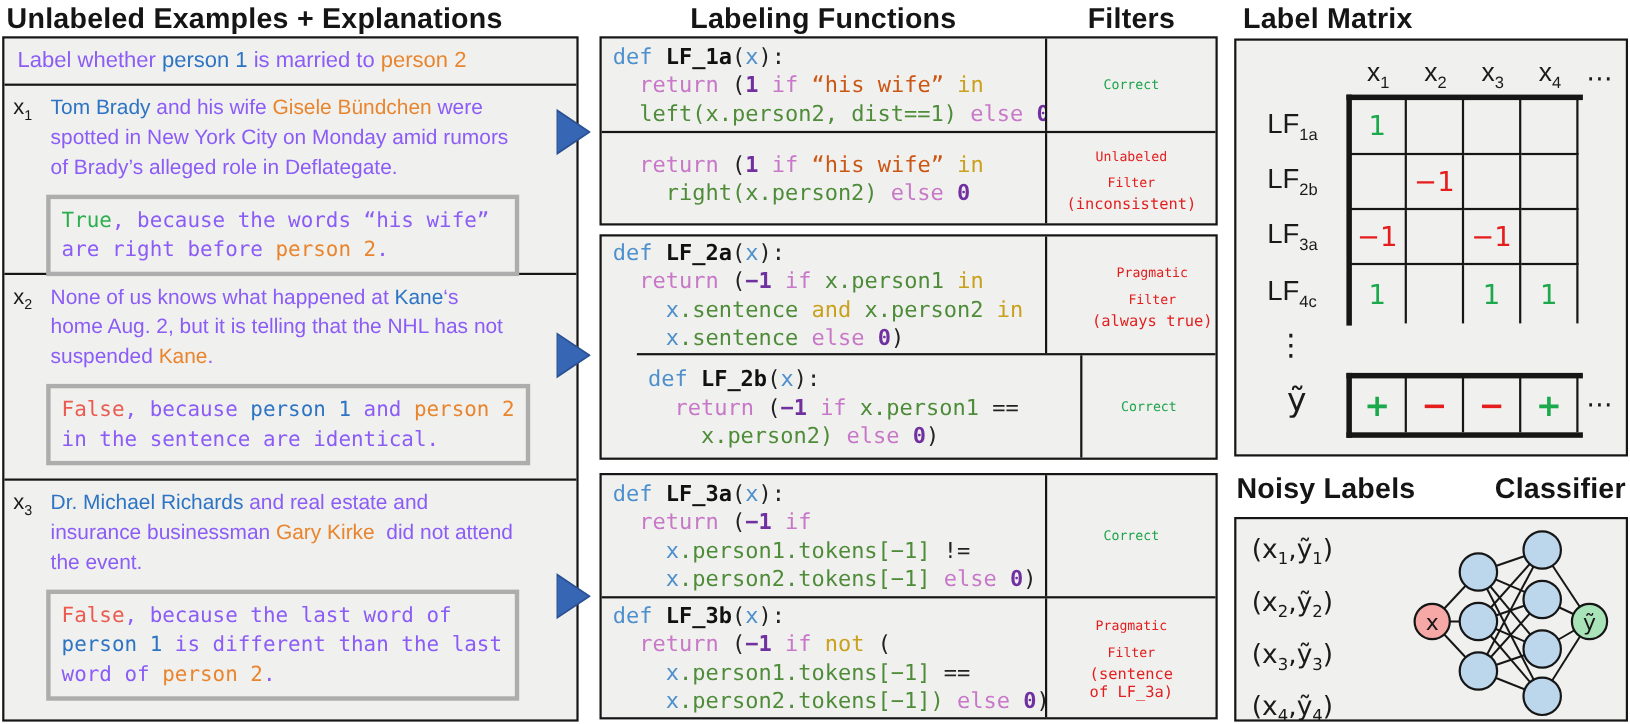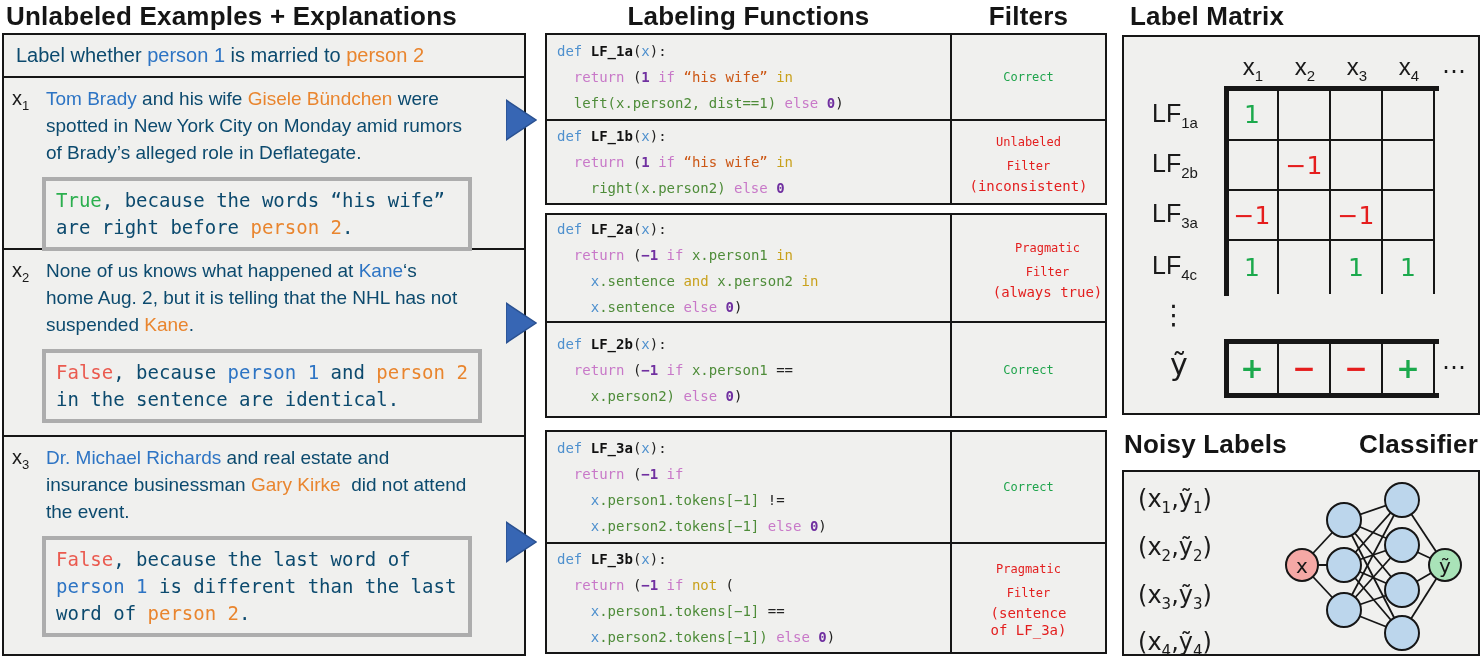--- a/index.html
+++ b/index.html
@@ -16,34 +16,34 @@
   .example-block{display:flex;padding:7px 8px 0 8px;box-sizing:border-box;}
   .example-block.hasline{border-bottom:2px solid var(--border);}
   .ex-label{width:34px;font-size:20px;padding-top:2px;}
   .ex-label sub{font-size:13px;}
   .ex-content{flex:1;}
   .sent-line{white-space:pre;font-size:19px;line-height:27px;}
   .expl-box{border:4px solid var(--expl-border-gray);margin:11px 8px 0 -4px;padding:6px 10px;
             font-family:"DejaVu Sans Mono",monospace;display:inline-block;min-width:430px;box-sizing:border-box;}
   .expl-line{white-space:pre;font-size:19px;line-height:27px;}
 
-  .sg-t{color:#0c4a6e;}
+  .sg-t{color:#8b5cf6;}
   .sg-p1{color:var(--person1-blue);}
   .sg-p2{color:var(--person2-orange);}
   .sg-true{color:var(--true-green);}
   .sg-false{color:var(--false-red);}
 
   
   .lf-group{position:absolute;left:545px;width:562px;background:var(--panel-bg);
             border:2px solid var(--border);box-sizing:border-box;}
   .lf-row{display:flex;box-sizing:border-box;}
   .lf-row.second{border-top:2px solid var(--border);}
   .code-cell{width:405px;border-right:2px solid var(--border);box-sizing:border-box;
              display:flex;flex-direction:column;justify-content:center;padding-left:10px;overflow:hidden;}
-  .code-line{white-space:pre;font-family:"DejaVu Sans Mono",monospace;font-size:14px;line-height:26px;color:#222;}
+  .code-line{white-space:pre;font-family:"DejaVu Sans Mono",monospace;font-size:20px;line-height:26px;color:#222;}
   .filter-cell{flex:1;display:flex;flex-direction:column;justify-content:center;align-items:center;
                text-align:center;font-family:"DejaVu Sans Mono",monospace;overflow:hidden;}
   .f-label{font-size:12px;line-height:24px;}
   .f-note{font-size:14px;line-height:17px;}
   .f-ok .f-label{color:var(--filter-ok-green);}
   .f-bad .f-label,.f-bad .f-note{color:var(--filter-bad-red);}
 
   .sg-k,.sg-v{color:var(--code-keyword-blue);}
   .sg-f{color:#111;font-weight:bold;}
   .sg-p{color:#222;}
@@ -125,21 +125,20 @@
             <div class="code-line"><span class="sg-k">def </span><span class="sg-f">LF_1a</span><span class="sg-p">(</span><span class="sg-v">x</span><span class="sg-p">):</span></div>
             <div class="code-line"><span class="sg-p">  </span><span class="sg-r">return </span><span class="sg-p">(</span><span class="sg-n">1</span><span class="sg-r"> if </span><span class="sg-s">“his wife”</span><span class="sg-o"> in</span></div>
             <div class="code-line"><span class="sg-p">  </span><span class="sg-c">left(x.person2, dist==1)</span><span class="sg-r"> else </span><span class="sg-n">0</span><span class="sg-p">)</span></div>
           </div>
           <div class="filter-cell f-ok">
             <div class="f-label">Correct</div>
           </div>
         </div>
         <div class="lf-row second" style="height: 84px;">
           <div class="code-cell">
-            <div class="code-line"><span class="sg-k">def </span><span class="sg-f">LF_1b</span><span class="sg-p">(</span><span class="sg-v">x</span><span class="sg-p">):</span></div>
             <div class="code-line"><span class="sg-p">  </span><span class="sg-r">return </span><span class="sg-p">(</span><span class="sg-n">1</span><span class="sg-r"> if </span><span class="sg-s">“his wife”</span><span class="sg-o"> in</span></div>
             <div class="code-line"><span class="sg-p">    </span><span class="sg-c">right(x.person2)</span><span class="sg-r"> else </span><span class="sg-n">0</span></div>
           </div>
           <div class="filter-cell f-bad">
             <div class="f-label">Unlabeled</div>
             <div class="f-label">Filter</div>
             <div class="f-note">(inconsistent)</div>
           </div>
         </div>
       </div>
@@ -150,21 +149,21 @@
             <div class="code-line"><span class="sg-p">  </span><span class="sg-r">return </span><span class="sg-p">(</span><span class="sg-n">−1</span><span class="sg-r"> if </span><span class="sg-c">x.person1</span><span class="sg-o"> in</span></div>
             <div class="code-line"><span class="sg-p">    </span><span class="sg-v">x</span><span class="sg-c">.sentence</span><span class="sg-o"> and </span><span class="sg-c">x.person2</span><span class="sg-o"> in</span></div>
             <div class="code-line"><span class="sg-p">    </span><span class="sg-v">x</span><span class="sg-c">.sentence</span><span class="sg-r"> else </span><span class="sg-n">0</span><span class="sg-p">)</span></div>
           </div>
           <div class="filter-cell f-bad">
             <div class="f-label">Pragmatic</div>
             <div class="f-label">Filter</div>
             <div class="f-note">(always true)</div>
           </div>
         </div>
-        <div class="lf-row second" style="height: 95px;">
+        <div class="lf-row second" style="height: 95px; margin-left: 32px;">
           <div class="code-cell">
             <div class="code-line"><span class="sg-k">def </span><span class="sg-f">LF_2b</span><span class="sg-p">(</span><span class="sg-v">x</span><span class="sg-p">):</span></div>
             <div class="code-line"><span class="sg-p">  </span><span class="sg-r">return </span><span class="sg-p">(</span><span class="sg-n">−1</span><span class="sg-r"> if </span><span class="sg-c">x.person1</span><span class="sg-p"> ==</span></div>
             <div class="code-line"><span class="sg-p">    </span><span class="sg-c">x.person2)</span><span class="sg-r"> else </span><span class="sg-n">0</span><span class="sg-p">)</span></div>
           </div>
           <div class="filter-cell f-ok">
             <div class="f-label">Correct</div>
           </div>
         </div>
       </div>

